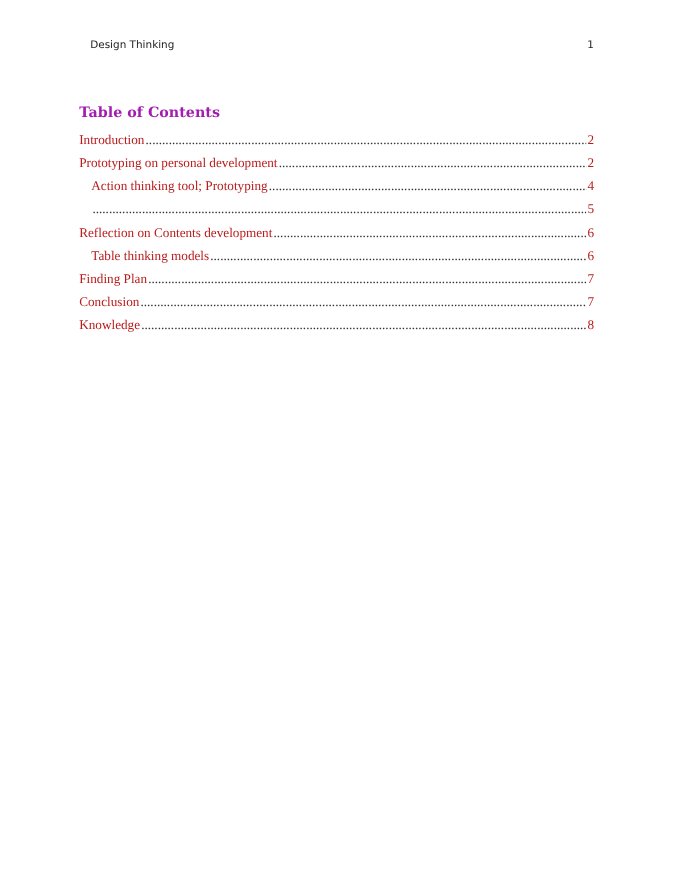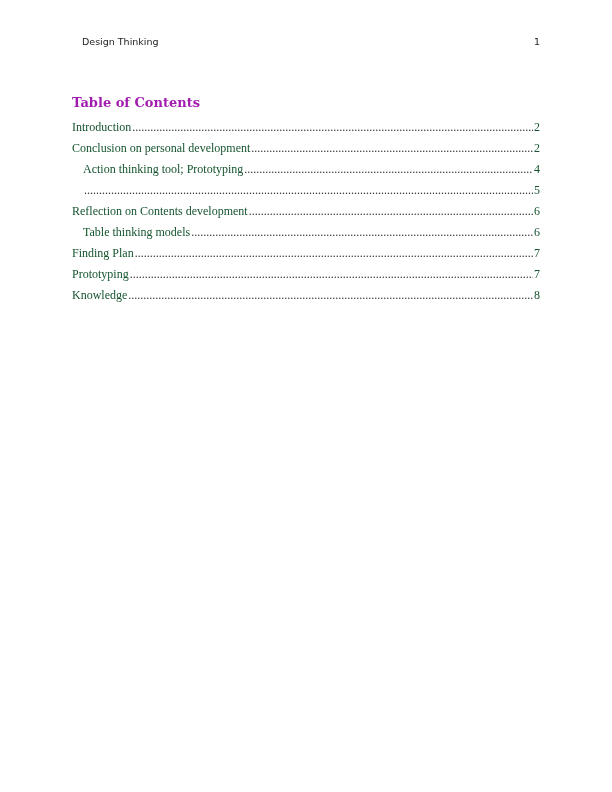--- a/index.html
+++ b/index.html
@@ -12,21 +12,21 @@
       font-family: "DejaVu Sans", sans-serif; font-size: 9.5px; color: #222;
     }
     .header .title { position: absolute; left: 0; top: 0; padding-left: 10px; }
     .header .pnum { position: absolute; right: 0; top: 0; }
     .toc-heading {
       position: absolute; left: 72px; top: 95px;
       font-family: "DejaVu Serif", serif; font-weight: bold; font-size: 13px; color: #a21caf;
     }
     .toc {
       position: absolute; left: 72px; top: 119px; width: 468px;
-      font-family: "Liberation Serif", serif; font-size: 12px; color: #14532d;
+      font-family: "Liberation Serif", serif; font-size: 12px; color: #b91c1c;
     }
     .toc-row { display: flex; align-items: baseline; height: 21px; line-height: 16px; }
     .toc-row.l2 { padding-left: 11px; }
     .toc-row .label { white-space: nowrap; }
     .toc-row .dots {
       flex: 1; overflow: hidden; white-space: nowrap; margin: 0 1px; color: #333;
     }
     .toc-row .dots::after {
       content: "................................................................................................................................................................................................................";
     }
@@ -43,21 +43,21 @@
 
   <div class="toc-heading">Table of Contents</div>
 
   <div class="toc">
     <div class="toc-row l1">
       <span class="label">Introduction</span>
       <span class="dots"></span>
       <span class="page-ref">2</span>
     </div>
     <div class="toc-row l1">
-      <span class="label">Conclusion on personal development</span>
+      <span class="label">Prototyping on personal development</span>
       <span class="dots"></span>
       <span class="page-ref">2</span>
     </div>
     <div class="toc-row l2">
       <span class="label">Action thinking tool; Prototyping</span>
       <span class="dots"></span>
       <span class="page-ref">4</span>
     </div>
     <div class="toc-row l2">
       <span class="dots"></span>
@@ -72,21 +72,21 @@
       <span class="label">Table thinking models</span>
       <span class="dots"></span>
       <span class="page-ref">6</span>
     </div>
     <div class="toc-row l1">
       <span class="label">Finding Plan</span>
       <span class="dots"></span>
       <span class="page-ref">7</span>
     </div>
     <div class="toc-row l1">
-      <span class="label">Prototyping</span>
+      <span class="label">Conclusion</span>
       <span class="dots"></span>
       <span class="page-ref">7</span>
     </div>
     <div class="toc-row l1">
       <span class="label">Knowledge</span>
       <span class="dots"></span>
       <span class="page-ref">8</span>
     </div>
   </div>
 </div>

